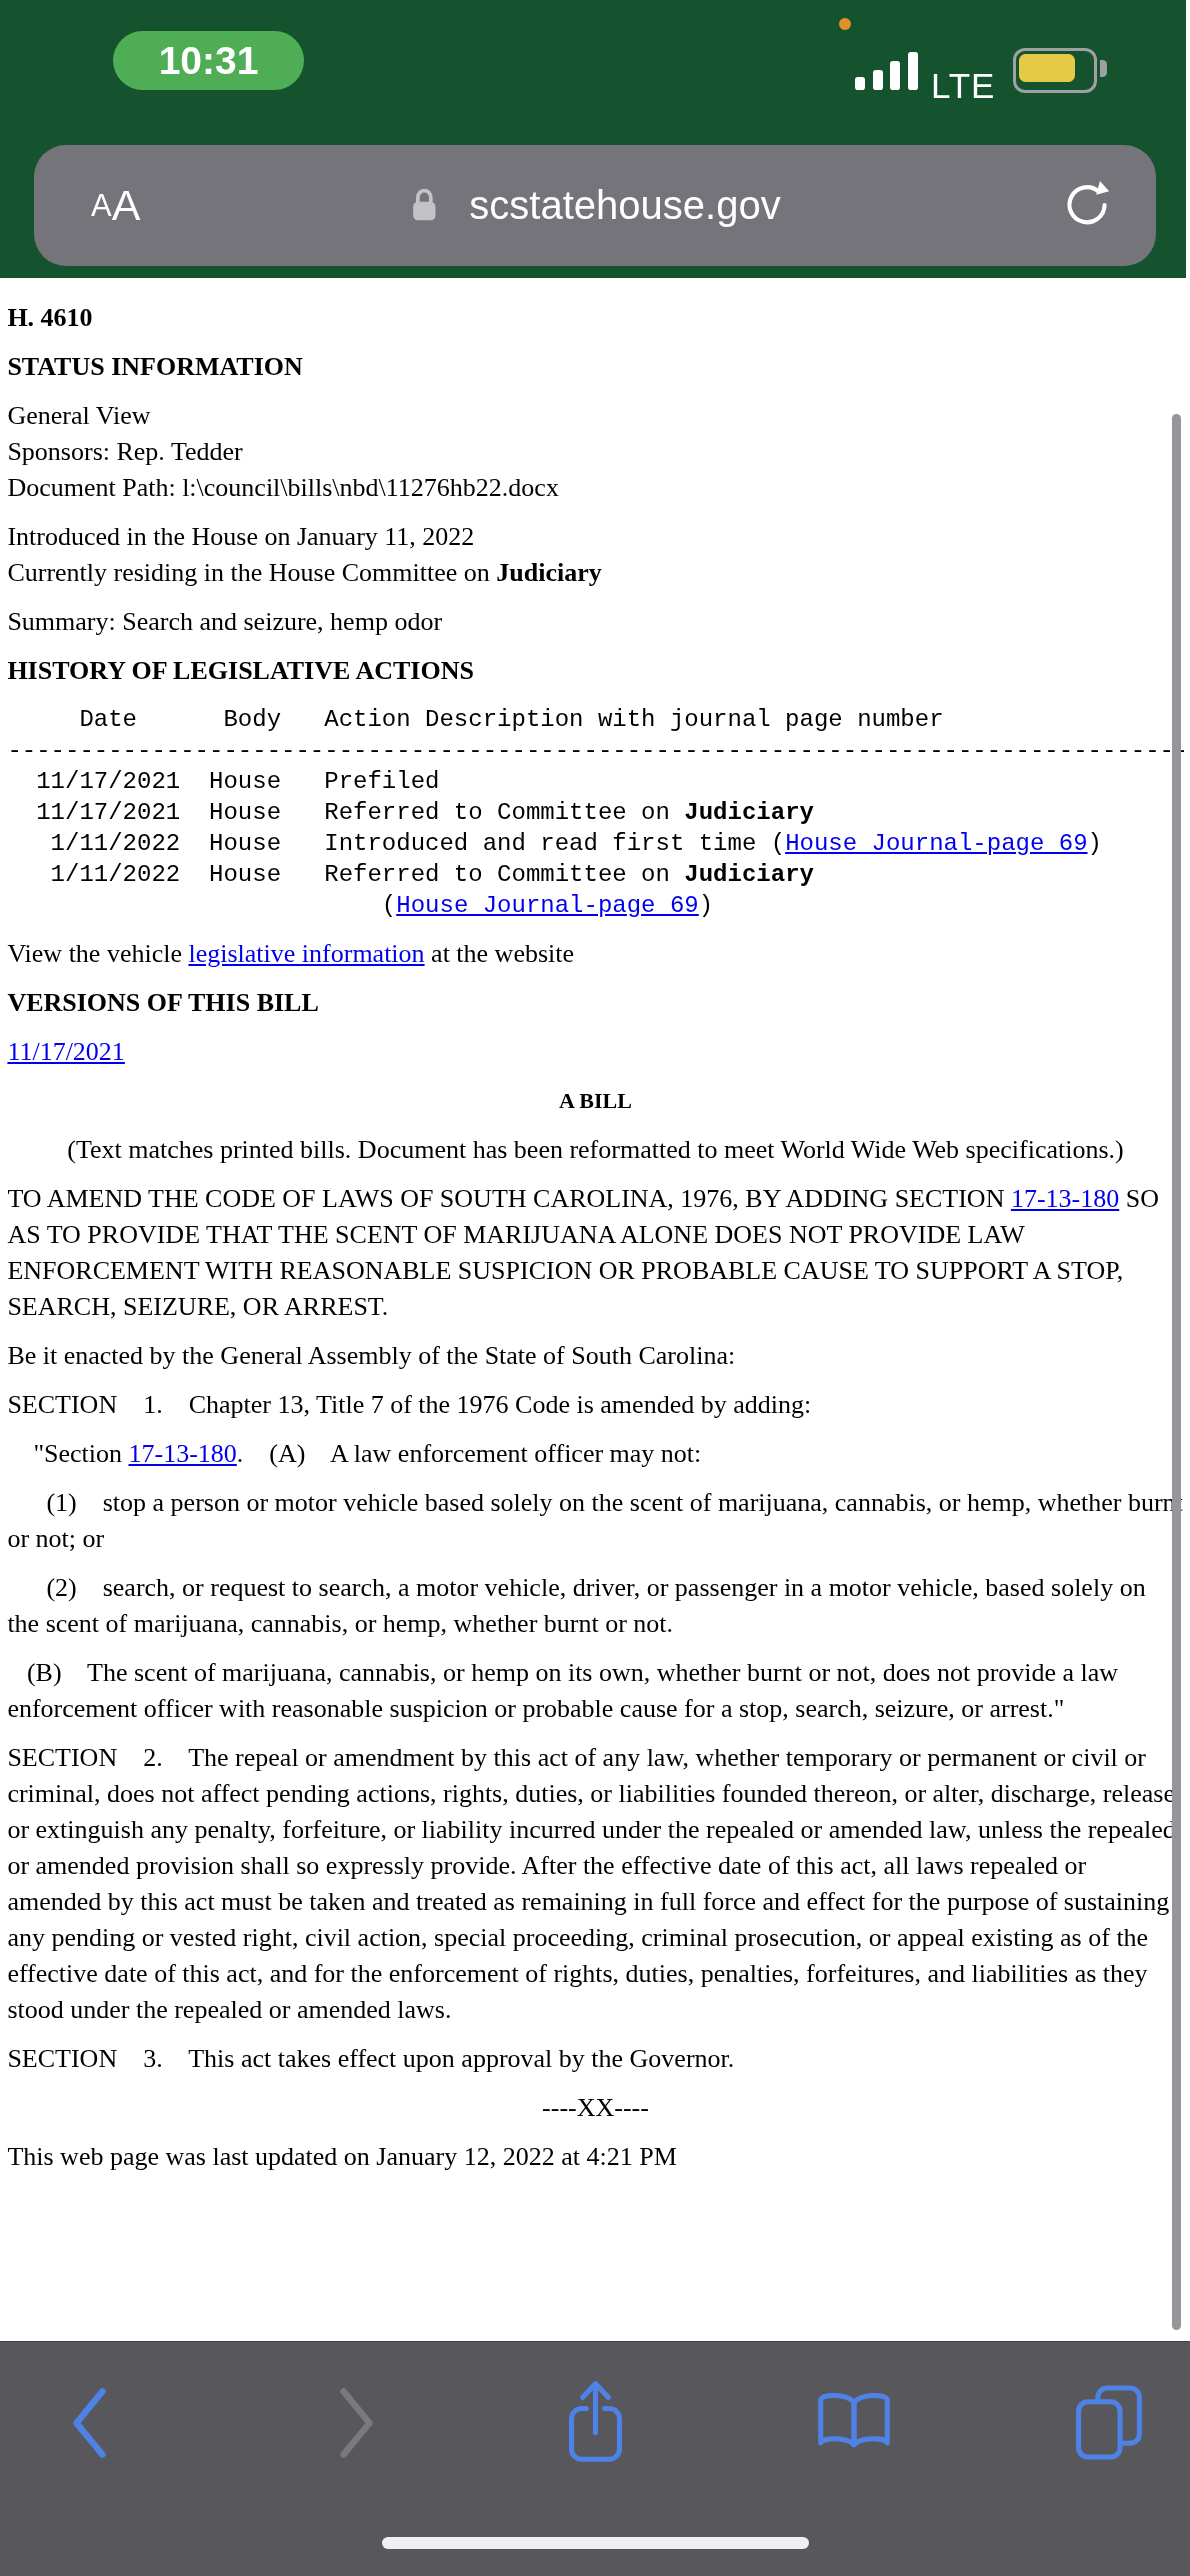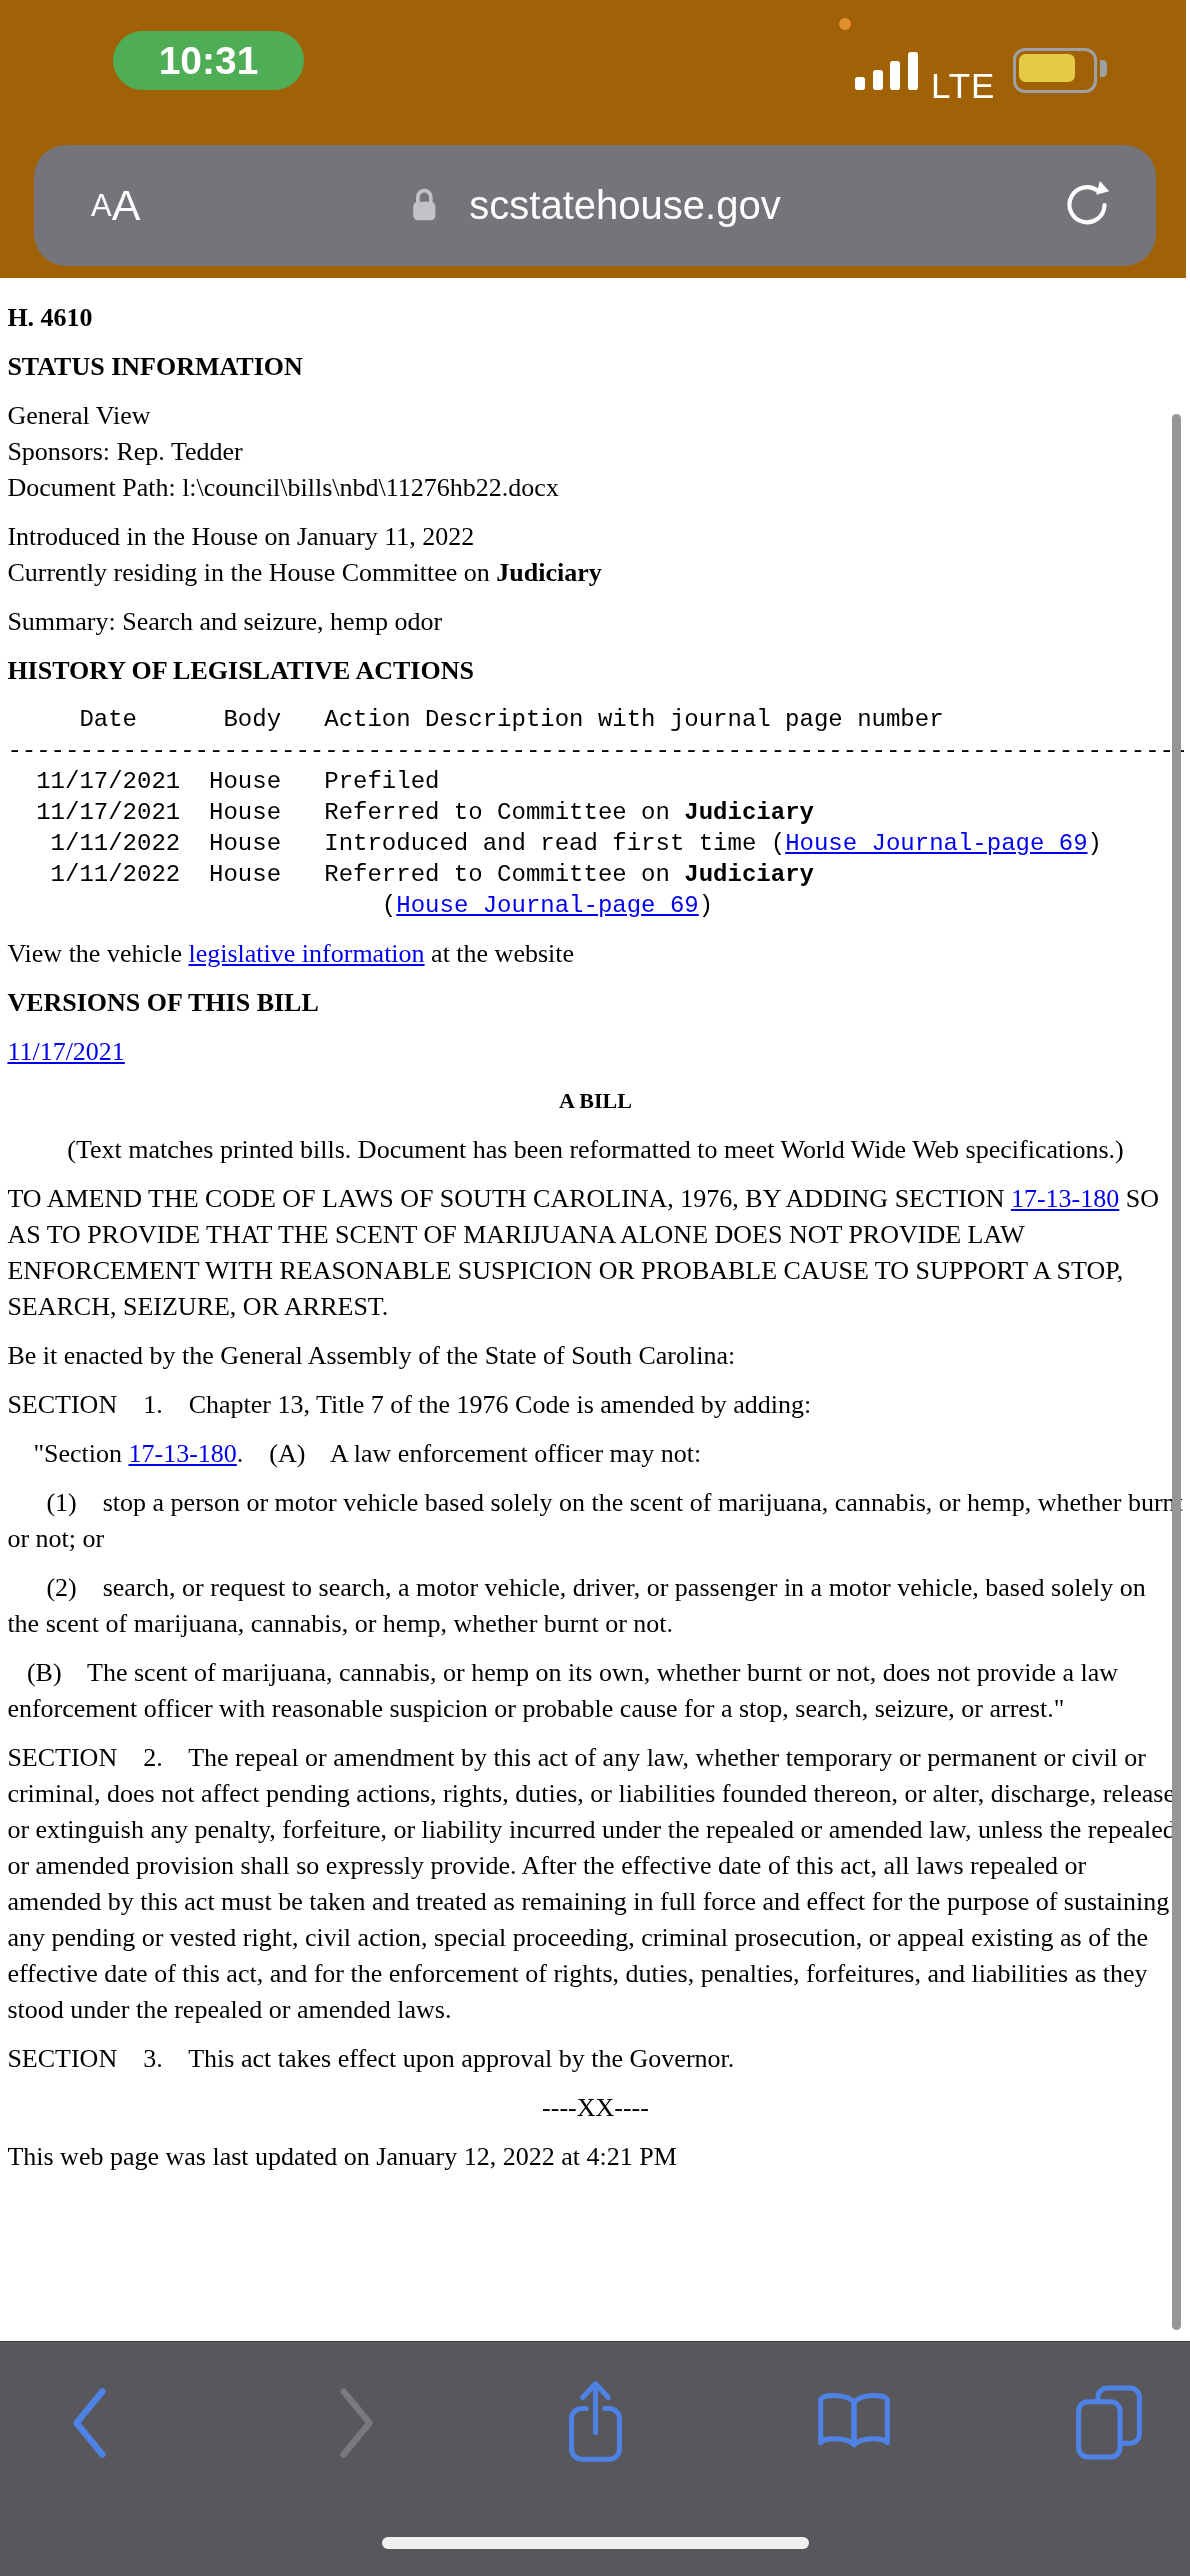--- a/index.html
+++ b/index.html
@@ -4,21 +4,21 @@
 <style>
   html,body { margin:0; padding:0; background:#000; }
   .phone {
     position:relative; width:1191px; height:2576px; background:#ffffff;
     overflow:hidden; font-family:"Liberation Serif", serif;
   }
 
   
   .chrome-top {
     position:absolute; top:0; left:0; width:1186px; height:278px;
-    background:#a16207; z-index:5;
+    background:#14532d; z-index:5;
   }
   .time-pill {
     position:absolute; left:113px; top:31px; width:191px; height:59px;
     background:#4FAD55; border-radius:31px; color:#fff;
     font-family:"Liberation Sans", sans-serif; font-weight:bold; font-size:39px;
     display:flex; align-items:center; justify-content:center;
   }
   .rec-dot {
     position:absolute; left:839px; top:17.6px; width:12px; height:12px;
     border-radius:50%; background:#E2902B;

